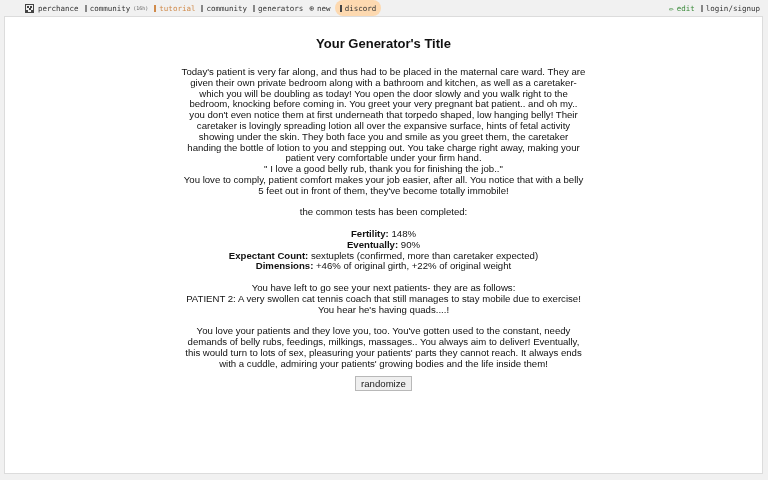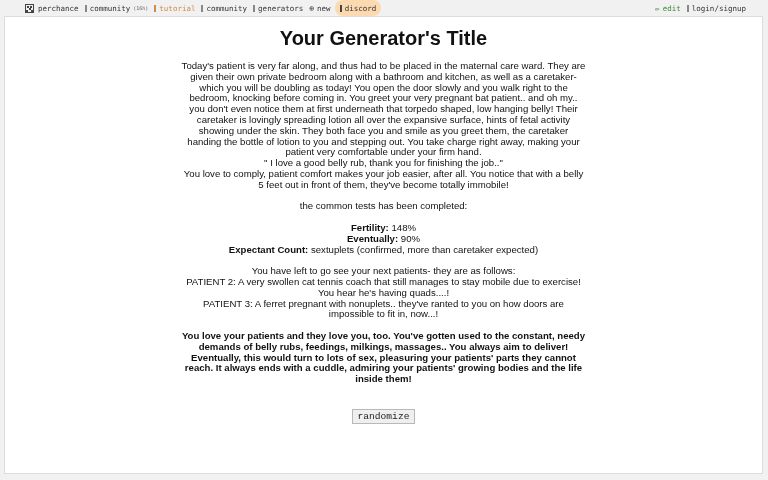--- a/index.html
+++ b/index.html
@@ -29,30 +29,30 @@
   .bar-ic { display:inline-block; width:2px; height:7px; border:1px solid #888; margin-right:3px; box-sizing:border-box; }
   .panel {
     position:absolute; left:4px; top:16px; width:759px; height:458px;
     background:#ffffff; border:1px solid #dcdcdc; box-sizing:border-box;
   }
   .content {
     width:404px; margin:0 auto; text-align:center; color:#111;
     font-size:9.6px; line-height:10.8px;
   }
   h1 {
-    font-size:20px; font-weight:bold; margin:0; padding-top:10px; height:34px; line-height:22px;
+    font-size:13px; font-weight:bold; margin:0; padding-top:16px; height:34px; line-height:22px;
   }
   .u { }
   b { font-weight:bold; }
   .gap { height:10.8px; }
-  .bold-block { font-weight:bold; }
+  .bold-block { font-weight:normal; }
   .btn {
-    display:inline-block; margin-top:20px; padding:1px 5px;
+    display:inline-block; margin-top:3px; padding:1px 5px;
     background:#efefef; border:1px solid #b8b8b8; font-size:9.6px; color:#222;
-    font-family:Liberation Mono, monospace;
+    font-family:Liberation Sans, sans-serif;
   }
 </style>
 </head>
 <body>
 
 <div class="topbar">
   <div class="left">
     <a class="nav-item">
       <span class="logo-ic"></span>
       <span>perchance</span>
@@ -81,41 +81,41 @@
     <a class="nav-item discord">
       <span class="bar-ic" style="border-color:#444"></span>
       <span>discord</span>
     </a>
   </div>
   <div class="right">
     <a class="nav-item edit">
       <span class="ic">✏</span>
       <span>edit</span>
     </a>
-    <a class="nav-item" style="margin-right:14px">
+    <a class="nav-item" style="margin-right:0">
       <span class="bar-ic"></span>
       <span>login/signup</span>
     </a>
   </div>
 </div>
 
 <div class="panel">
   <div class="content">
     <h1>Your Generator's Title</h1>
     <div>Today's patient is very far along, and thus had to be placed in the maternal care ward. They are given their own private bedroom along with a bathroom and kitchen, as well as a caretaker- which you will be doubling as today! You open the door slowly and you walk right to the bedroom, knocking before coming in. You greet your very pregnant bat patient.. and oh my.. you don't even notice them at first underneath that torpedo shaped, low hanging belly! Their caretaker is lovingly spreading lotion all over the expansive surface, hints of fetal activity showing under the skin. They both face you and smile as you greet them, the caretaker handing the bottle of lotion to you and stepping out. You take charge right away, making your patient very comfortable under your firm hand.</div>
     <div>" I love a good belly rub, thank you for finishing the job.."</div>
     <div>You love to comply, patient comfort makes your job easier, after all. You notice that with a belly 5 feet out in front of them, they've become totally immobile!</div>
     <div class="gap"></div>
     <div class="u">the common tests has been completed:</div>
     <div class="gap"></div>
     <div><b>Fertility:</b> <span>148%</span></div>
     <div><b>Eventually:</b> <span>90%</span></div>
     <div><b>Expectant Count:</b> <span>sextuplets (confirmed, more than caretaker expected)</span></div>
+    <div><b>Dimensions:</b> <span>+46% of original girth, +22% of original weight</span></div>
     <div class="gap"></div>
     <div class="u">You have left to go see your next patients- they are as follows:</div>
     <div><span class="u">PATIENT 2:</span> <span>A very swollen cat tennis coach that still manages to stay mobile due to exercise! You hear he's having quads....!</span></div>
-    <div><span class="u">PATIENT 3:</span> <span>A ferret pregnant with nonuplets.. they've ranted to you on how doors are impossible to fit in, now...!</span></div>
     <div class="gap"></div>
     <div class="bold-block">You love your patients and they love you, too. You've gotten used to the constant, needy demands of belly rubs, feedings, milkings, massages.. You always aim to deliver! Eventually, this would turn to lots of sex, pleasuring your patients' parts they cannot reach. It always ends with a cuddle, admiring your patients' growing bodies and the life inside them!</div>
     <div class="gap" style="height:4px"></div>
     <button class="btn">randomize</button>
   </div>
 </div>
 
 </body></html>

